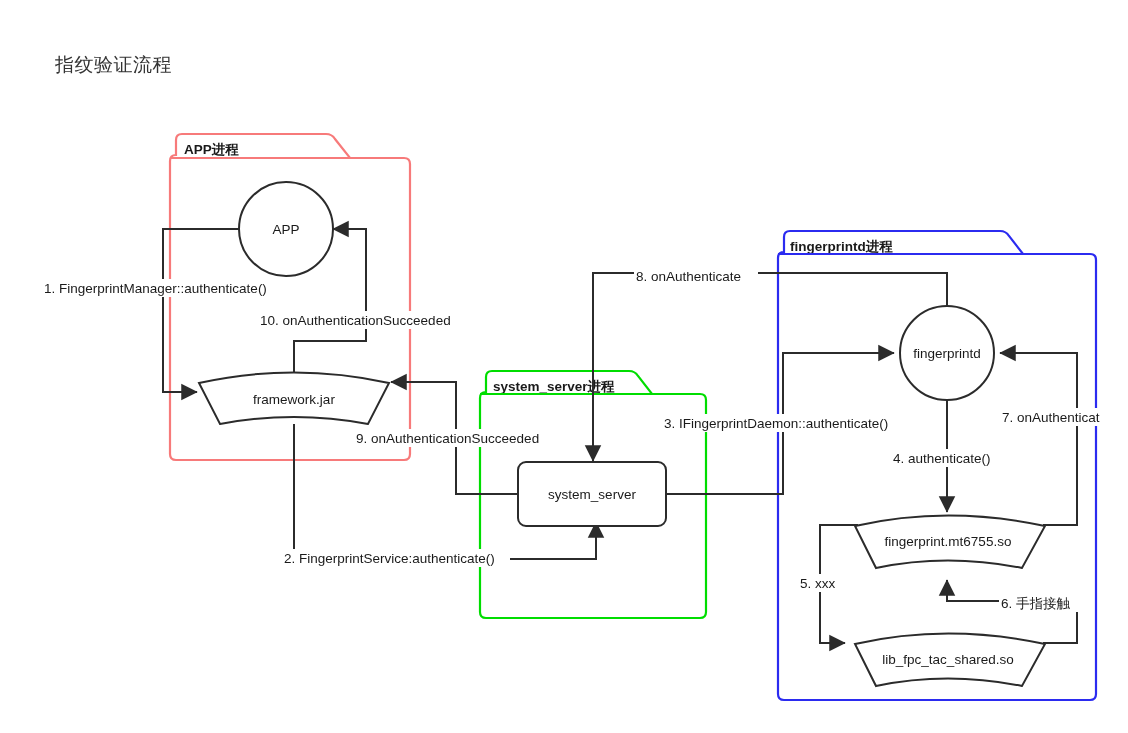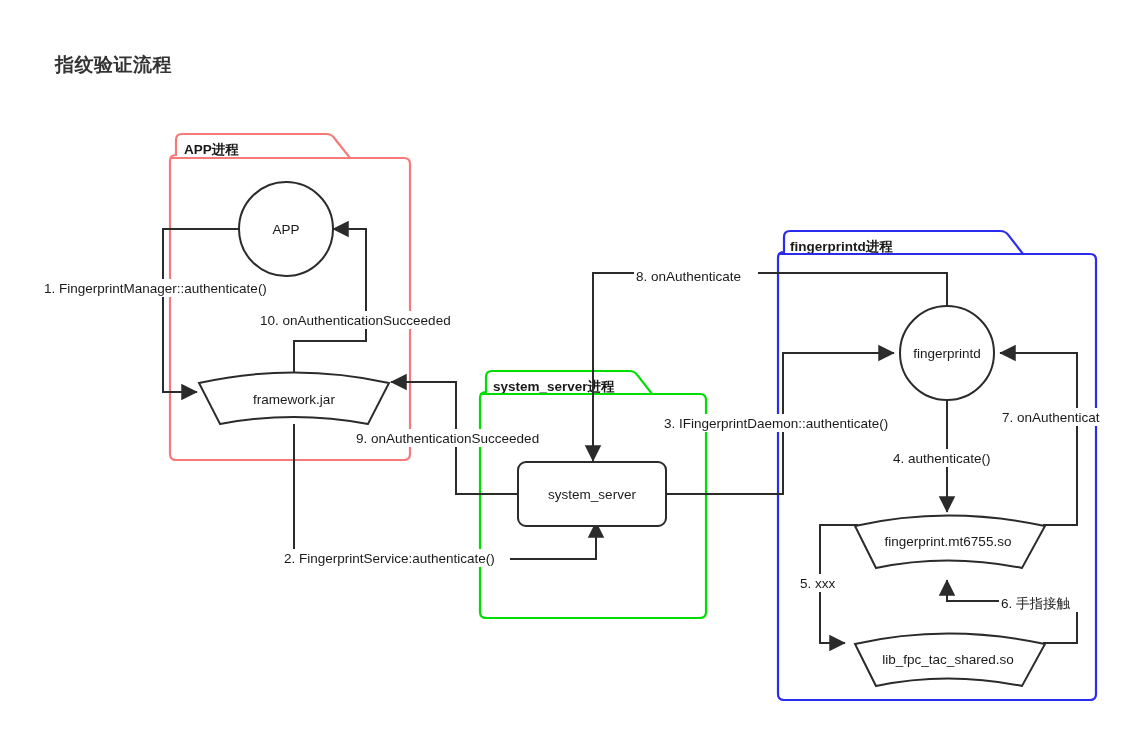--- a/index.html
+++ b/index.html
@@ -16,21 +16,21 @@
     width: 1128px;
     height: 733px;
     background: #ffffff;
     overflow: hidden;
   }
   #diagram-title {
     position: absolute;
     left: 55px;
     top: 52px;
     font-size: 19px;
-    font-weight: bold;
+    font-weight: normal;
     color: #333333;
     letter-spacing: 0.5px;
   }
   svg.layer {
     position: absolute;
     left: 0;
     top: 0;
     width: 1128px;
     height: 733px;
   }

